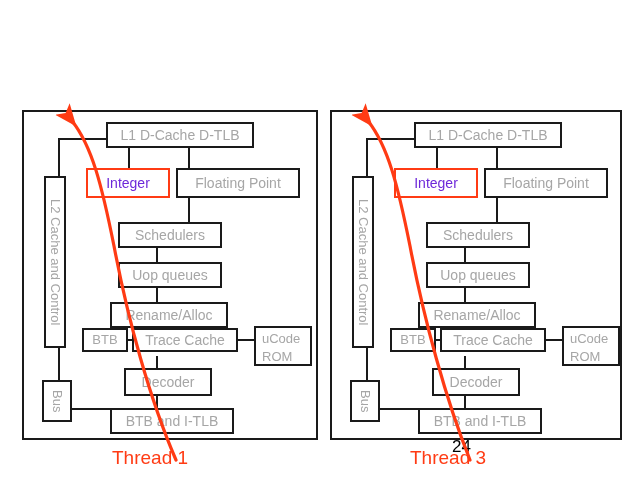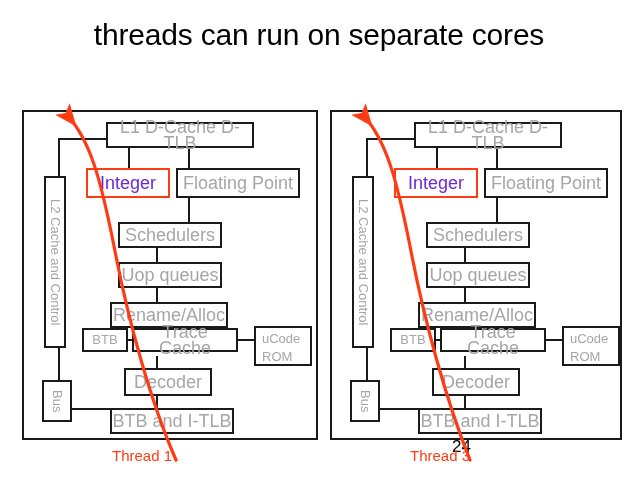--- a/index.html
+++ b/index.html
@@ -52,21 +52,21 @@
   #core-panel-left  { left: 22px;  width: 296px; }
   #core-panel-right { left: 330px; width: 292px; }
 
   
   .unit {
     position: absolute;
     border: 2px solid #1a1a1a;
     background: #ffffff;
     box-sizing: border-box;
     color: #a6a6a6;
-    font-size: 18px;
+    font-size: 14px;
     display: flex;
     align-items: center;
     justify-content: center;
     text-align: center;
     line-height: 16px;
     z-index: 3;
   }
   .unit.active {
     border-color: #ff3b14;
     color: #6d28d9;
@@ -81,21 +81,21 @@
     position: absolute;
     background: #1a1a1a;
     z-index: 1;
   }
   .conn.h { height: 2px; }
   .conn.v { width: 2px; }
 
   
   .thread-label {
     position: absolute;
-    font-size: 15px;
+    font-size: 19px;
     color: #ff3b14;
     white-space: nowrap;
     z-index: 6;
   }
   #thread-label-1 { left: 112px; top: 447px; }
   #thread-label-2 { left: 410px; top: 447px; }
 
   
   .arrow-svg {
     position: absolute;
@@ -104,21 +104,20 @@
     width: 638px;
     height: 478px;
     pointer-events: none;
     z-index: 5;
   }
 </style>
 </head>
 <body>
 
 <div id="slide-title">
-  <span class="line">threads can run on separate cores</span>
 </div>
 
 <div class="core-panel" id="core-panel-left">
 
   <div class="conn h" style="left:34px; top:26px; width:62px;"></div>
   <div class="conn v" style="left:34px; top:26px; height:42px;"></div>
   <div class="conn v" style="left:104px; top:34px; height:24px;"></div>
   <div class="conn v" style="left:164px; top:34px; height:24px;"></div>
   <div class="conn v" style="left:164px; top:84px; height:28px;"></div>
   <div class="conn v" style="left:132px; top:136px; height:16px;"></div>

